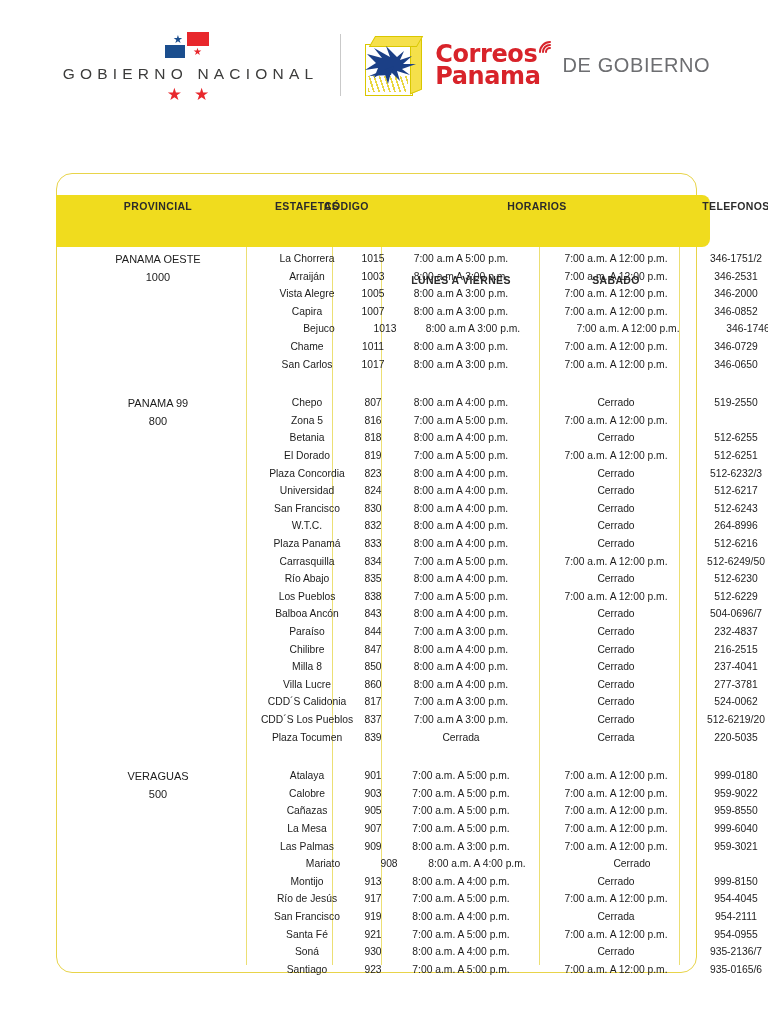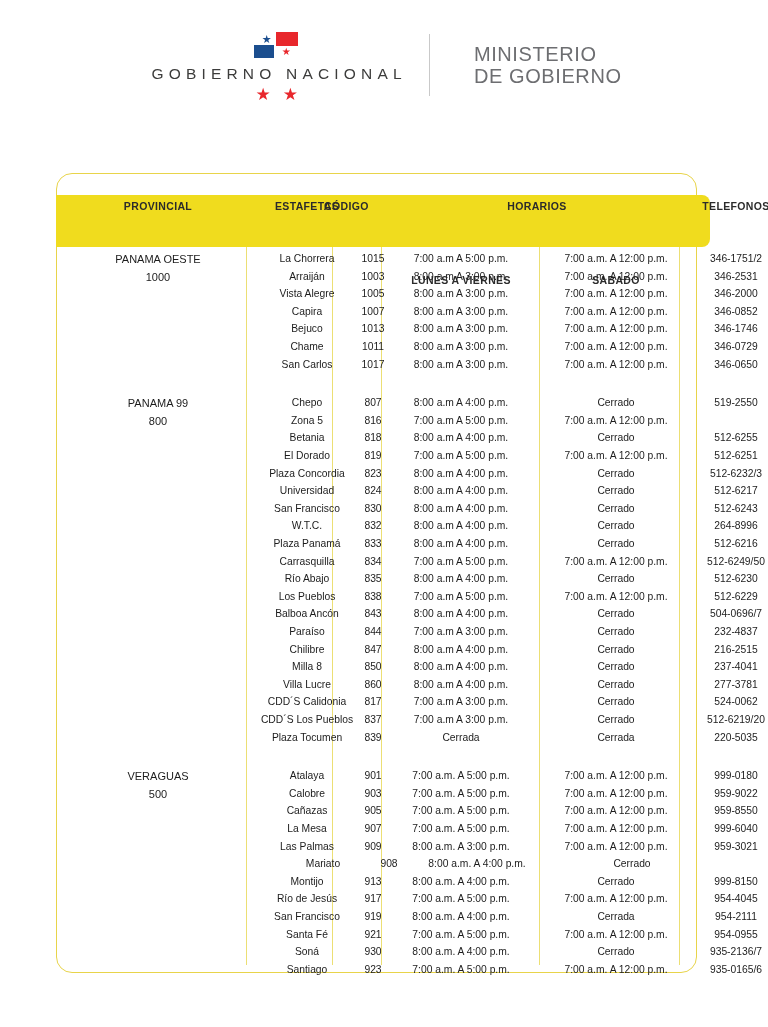--- a/index.html
+++ b/index.html
@@ -268,23 +268,45 @@
       </div>
       <div class="gob-line1">GOBIERNO NACIONAL</div>
       <div class="gob-line2">
         <span class="st">★</span>
         <span class="st">★</span>
       </div>
     </div>
 
     <div class="hdr-divider"></div>
 
+    <div class="correos-block">
+      <div class="correos-mark">
+        <div class="box-front"></div>
+        <div class="box-side"></div>
+        <div class="box-top"></div>
+        <div class="box-lines"></div>
+        <svg class="eagle" viewBox="0 0 56 46">
+          <path d="M3 12 L18 16 L10 6 L26 15 L22 4 L33 15 L40 9 L36 18 L48 14 L39 22
+                   L52 22 L38 27 L46 33 L33 29 L36 39 L27 30 L24 42 L20 29 L10 36
+                   L14 26 L1 28 L12 21 Z" fill="#1b3f86"></path>
+          <path d="M5 34 L30 24 L27 33 Z" fill="#1b3f86"></path>
+        </svg>
+      </div>
+      <div class="correos-text">
+        <span class="l1">Correos</span>
+        <span class="l2">Panama</span>
+        <svg class="wave" viewBox="0 0 16 16">
+          <path d="M2 14 A 10 10 0 0 1 12 4" stroke="#d8232a" stroke-width="2" fill="none" stroke-linecap="round"></path>
+          <path d="M5 14 A 7 7 0 0 1 12 7" stroke="#d8232a" stroke-width="2" fill="none" stroke-linecap="round"></path>
+          <path d="M8 14 A 4 4 0 0 1 12 10" stroke="#d8232a" stroke-width="2" fill="none" stroke-linecap="round"></path>
+        </svg>
+      </div>
+    </div>
 
     <div class="ministerio">
-      <span>MINISTERIO</span>
       <span>DE GOBIERNO</span>
     </div>
 
   </div>
 </div>
 
 <div class="table-wrap">
 
   <div class="outer-frame"></div>
 
@@ -334,21 +356,21 @@
             <div class="cell c-sab">7:00 a.m.  A  12:00 p.m.</div>
             <div class="cell c-tel">346-2000</div>
           </div>
           <div class="row" style="position: absolute; left: 0px; width: 654px; top: 52.8px;">
             <div class="cell c-est">Capira</div>
             <div class="cell c-cod">1007</div>
             <div class="cell c-lv">8:00 a.m  A  3:00 p.m.</div>
             <div class="cell c-sab">7:00 a.m.  A  12:00 p.m.</div>
             <div class="cell c-tel">346-0852</div>
           </div>
-          <div class="row" style="position: absolute; left: 0px; width: 654px; top: 70.4px;">
+          <div class="row" style="position: absolute; left: 12px; width: 654px; top: 70.4px;">
             <div class="cell c-est">Bejuco</div>
             <div class="cell c-cod">1013</div>
             <div class="cell c-lv">8:00 a.m  A  3:00 p.m.</div>
             <div class="cell c-sab">7:00 a.m.  A  12:00 p.m.</div>
             <div class="cell c-tel">346-1746</div>
           </div>
           <div class="row" style="position: absolute; left: 0px; width: 654px; top: 88px;">
             <div class="cell c-est">Chame</div>
             <div class="cell c-cod">1011</div>
             <div class="cell c-lv">8:00 a.m  A  3:00 p.m.</div>

